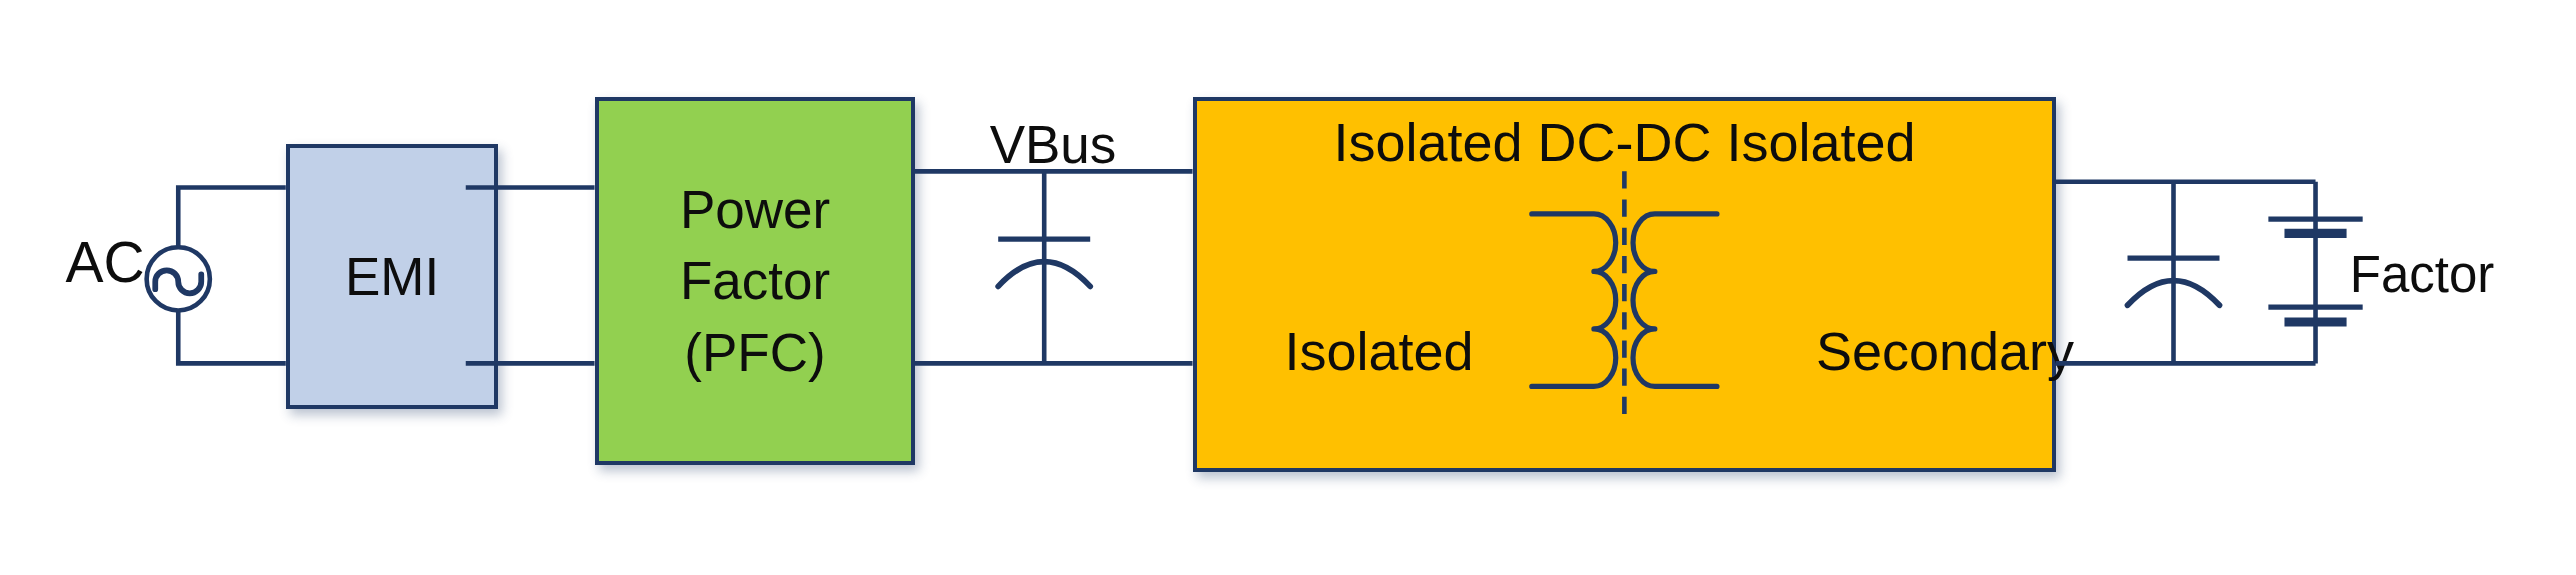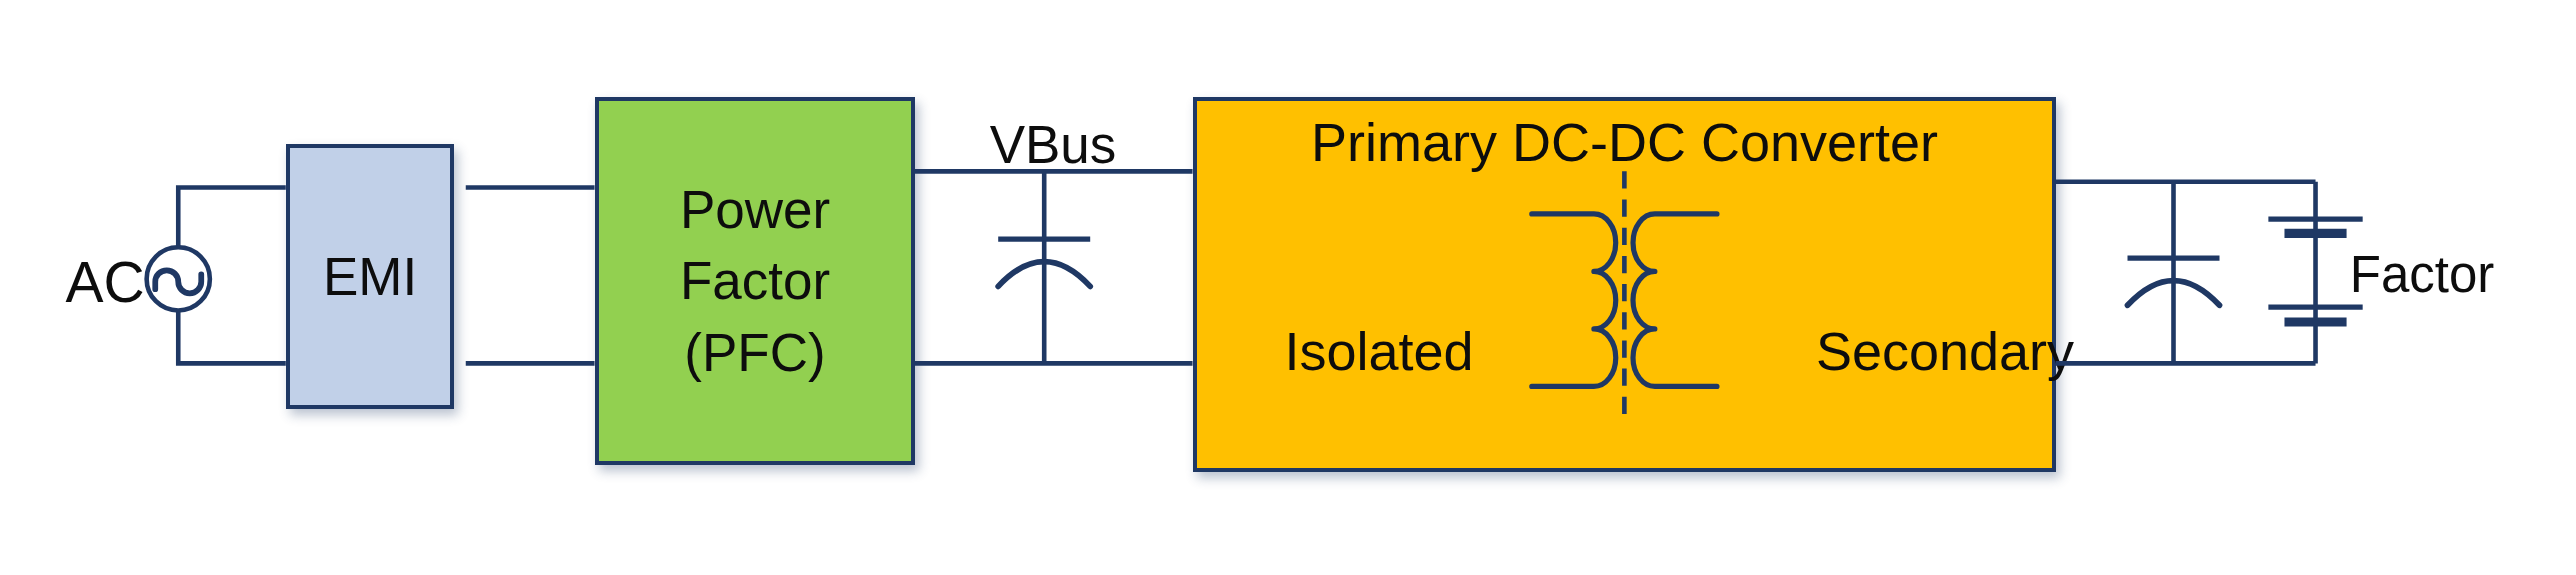--- a/index.html
+++ b/index.html
@@ -19,52 +19,52 @@
   .plate-thick{stroke:var(--wire);stroke-width:16;fill:none;}
   .cap-arc{stroke:var(--wire);stroke-width:10;fill:none;stroke-linecap:round;}
 
   .block{
     position:absolute;z-index:1;box-sizing:border-box;
     border:4.6px solid var(--wire);
     display:flex;flex-direction:column;align-items:center;justify-content:center;
     text-align:center;
     box-shadow:4px 6.3px 10.4px rgba(31,56,100,.30);
   }
-  #emi-block{left:286px;top:144px;width:168px;height:265px;background:var(--emi_fill);font-size:53px;line-height:1.27;}
+  #emi-block{left:286px;top:144px;width:212px;height:265px;background:var(--emi_fill);font-size:53px;line-height:1.27;}
   #pfc-block{left:595px;top:97px;width:320px;height:368px;background:var(--pfc_fill);font-size:53px;line-height:1.34;}
   #dcdc-block{left:1193px;top:97px;width:863px;height:375px;background:var(--dcdc_fill);}
   .block-line{display:block;}
 
   .dcdc-title{position:absolute;left:50%;top:41px;transform:translate(-50%,-50%);font-size:54px;white-space:nowrap;}
   .dcdc-side{position:absolute;transform:translate(-50%,-50%);font-size:54px;white-space:nowrap;top:250px;}
   .dcdc-primary{left:182px;}
   .dcdc-secondary{left:748px;}
 
   .float-label{position:absolute;z-index:3;transform:translate(-50%,-50%);white-space:nowrap;}
-  #ac-label{left:105px;top:282px;font-size:57px;}
+  #ac-label{left:105px;top:262px;font-size:57px;}
   #vbus-label{left:1021px;top:144px;font-size:53px;margin-left:32px;}
   #battery-label{left:2422px;top:274px;font-size:51px;}
 </style>
 </head>
 <body>
 
 <div class="canvas">
 
   <div class="block" id="emi-block">
     <span class="block-line">EMI</span>
   </div>
 
   <div class="block" id="pfc-block">
     <span class="block-line">Power</span>
     <span class="block-line">Factor</span>
     <span class="block-line">(PFC)</span>
   </div>
 
   <div class="block" id="dcdc-block">
-    <div class="dcdc-title">Primary DC-DC Converter</div>
+    <div class="dcdc-title">Isolated DC-DC Isolated</div>
     <div class="dcdc-side dcdc-primary">Isolated</div>
     <div class="dcdc-side dcdc-secondary">Secondary</div>
   </div>
 
   <div class="float-label" id="ac-label">AC</div>
   <div class="float-label" id="vbus-label">VBus</div>
   <div class="float-label" id="battery-label">Factor</div>
 
   <svg class="wiring" width="2576" height="575" viewBox="0 0 4480 1000" aria-hidden="true">
 

